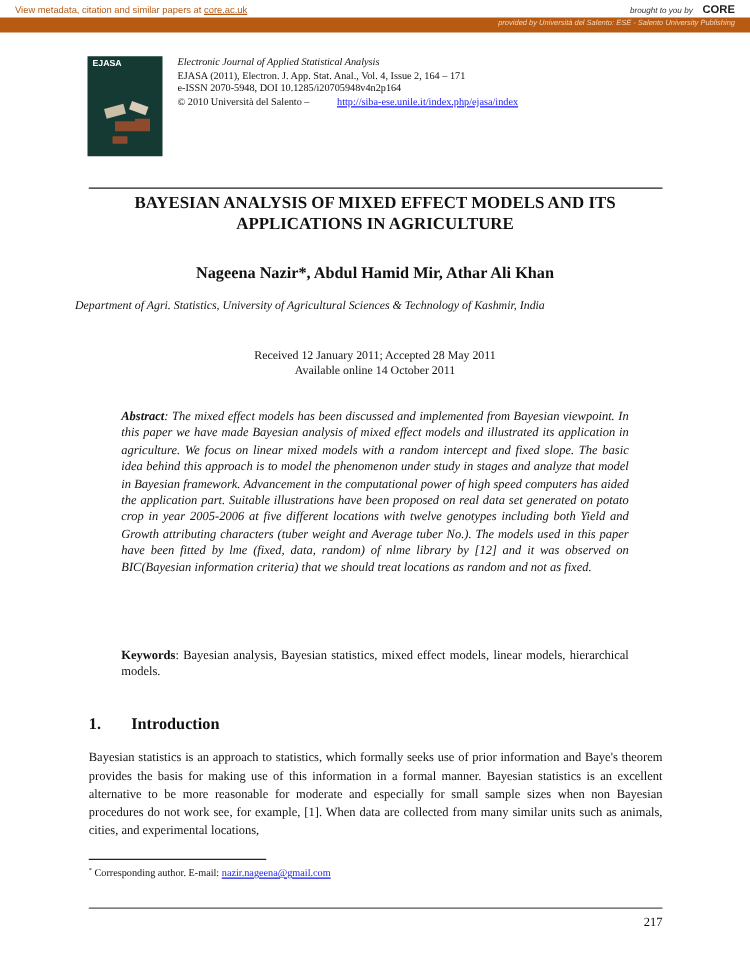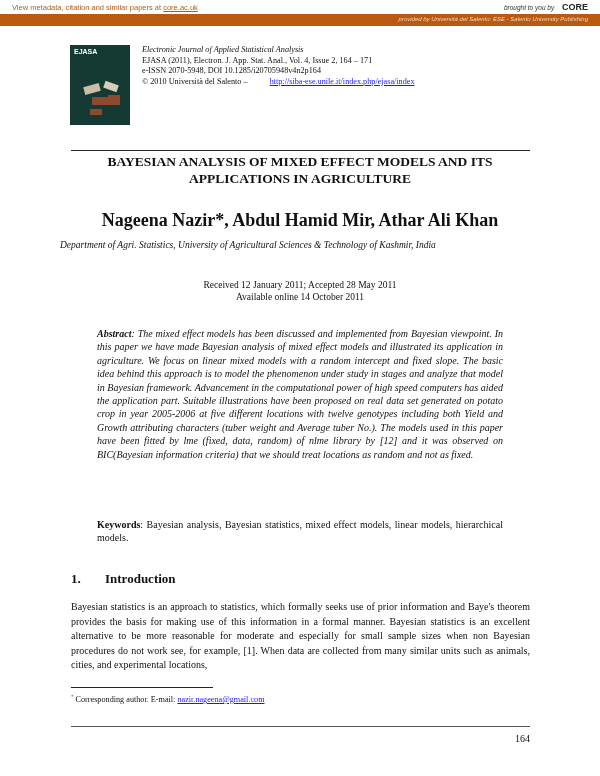--- a/index.html
+++ b/index.html
@@ -16,21 +16,21 @@
   .cover .s1 { position:absolute; left:14px; top:40px; width:16px; height:8px; background:#c9bea8; transform:rotate(-15deg); }
   .cover .s2 { position:absolute; left:34px; top:38px; width:14px; height:7px; background:#d8cdb9; transform:rotate(20deg); }
   .cover .s3 { position:absolute; left:22px; top:52px; width:16px; height:8px; background:#8d4a2c; }
   .cover .s4 { position:absolute; left:38px; top:50px; width:12px; height:10px; background:#8d4a2c; }
   .cover .s5 { position:absolute; left:20px; top:64px; width:12px; height:6px; background:#8d4a2c; }
   .journal { position:absolute; left:142px; top:45px; font-size:8.2px; line-height:10.5px; }
   .journal .jt { font-style:italic; }
   .journal a { color:#1a1aee; text-decoration:underline;margin-left:20px; }
   .rule { position:absolute; height:1px; background:#222; }
   .title { position:absolute; left:60px; top:153px; width:480px; text-align:center; font-weight:bold; font-size:13.5px; line-height:17px; }
-  .authors { position:absolute; left:60px; top:210px; width:480px; text-align:center; font-weight:bold; font-size:18px; }
+  .authors { position:absolute; left:60px; top:210px; width:480px; text-align:center; font-weight:bold; font-size:13px; }
   .affil { position:absolute; left:60px; top:240px; width:480px; font-style:italic; font-size:9.5px; }
   .dates { position:absolute; left:60px; top:279px; width:480px; text-align:center; font-size:9.5px; line-height:12px; }
   .abstract { position:absolute; left:97px; top:327px; width:406px; font-style:italic; font-size:10px; line-height:13.4px; text-align:justify; }
   .abstract b { font-style:italic; }
   .keywords { position:absolute; left:97px; top:518px; width:406px; font-size:10px; line-height:13.4px; text-align:justify; }
   .sec { position:absolute; left:71px; top:571px; font-weight:bold; font-size:13px; }
   .sec .num { display:inline-block; width:34px; }
   .body { position:absolute; left:71px; top:600px; width:459px; font-size:10px; line-height:14.6px; text-align:justify; }
   .fn { position:absolute; left:71px; top:694px; font-size:8.2px; }
   .fn a { color:#1a1aee; text-decoration:underline; }
@@ -84,13 +84,13 @@
 <div class="keywords"><b>Keywords</b><span>: Bayesian analysis, Bayesian statistics, mixed effect models, linear models, hierarchical models.</span></div>
 
 <div class="sec"><span class="num">1.</span><span>Introduction</span></div>
 
 <div class="body">Bayesian statistics is an approach to statistics, which formally seeks use of prior information and Baye's theorem provides the basis for making use of this information in a formal manner. Bayesian statistics is an excellent alternative to be more reasonable for moderate and especially for small sample sizes when non Bayesian procedures do not work see, for example, [1].  When data are collected from many similar units such as animals, cities, and experimental locations,</div>
 
 <div class="rule" style="left:71px; top:687px; width:142px;"></div>
 <div class="fn"><sup>*</sup><span> Corresponding author. E-mail: </span><a>nazir.nageena@gmail.com</a></div>
 
 <div class="rule" style="left:71px; top:726px; width:459px; background:#555;"></div>
-<div class="pgnum">164</div>
+<div class="pgnum">217</div>
 
 </body></html>

